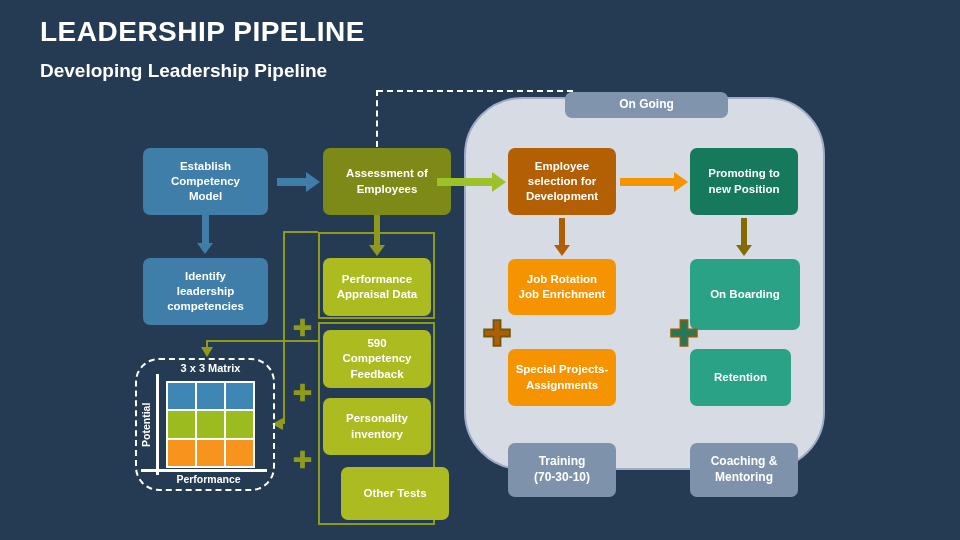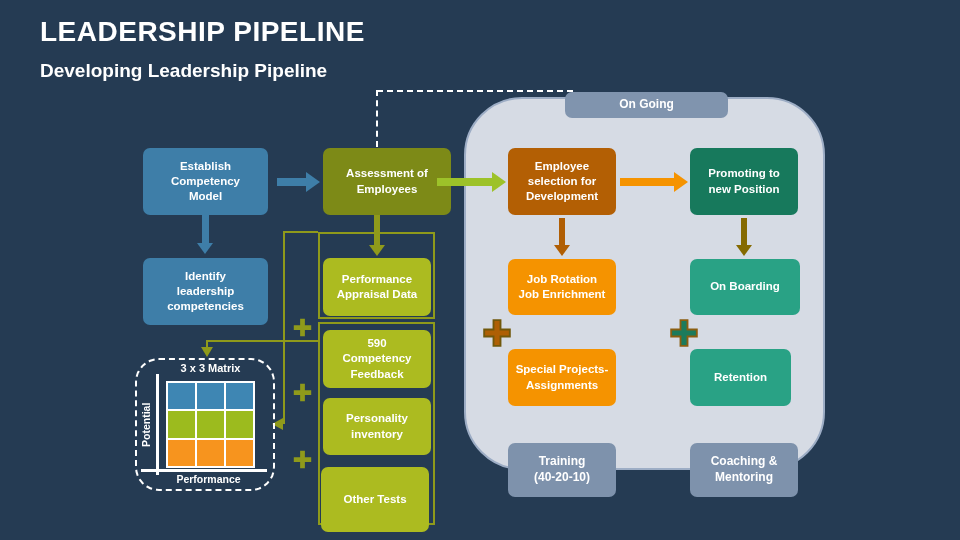--- a/index.html
+++ b/index.html
@@ -61,21 +61,21 @@
   <div class="shaft" style="left:206px;top:341px;width:2px;height:6px;background:#8F9A1B;"></div>
   <div class="tri" style="left:201px;top:347px;border-left:6px solid transparent;border-right:6px solid transparent;border-top:10px solid #8F9A1B;"></div>
 
   <div class="box" style="left:323px;top:258px;width:108px;height:58px;background:#ACBB20;">Performance
 Appraisal Data</div>
   <div class="box" style="left:323px;top:330px;width:108px;height:58px;background:#ACBB20;">590
 Competency
 Feedback</div>
   <div class="box" style="left:323px;top:398px;width:108px;height:57px;background:#ACBB20;">Personality
 inventory</div>
-  <div class="box" style="left:321px;top:467px;width:108px;height:65px;background:#ACBB20;">Other Tests</div>
+  <div class="box" style="left:341px;top:467px;width:108px;height:53px;background:#ACBB20;">Other Tests</div>
 
   <svg class="plus" style="left:293px;top:318px;" width="19" height="19" viewBox="0 0 24 24">
       <path d="M9 1H15V9H23V15H15V23H9V15H1V9H9Z" fill="#8F9A1B"></path>
     </svg>
   <svg class="plus" style="left:293px;top:383px;" width="19" height="19" viewBox="0 0 24 24">
       <path d="M9 1H15V9H23V15H15V23H9V15H1V9H9Z" fill="#8F9A1B"></path>
     </svg>
   <svg class="plus" style="left:293px;top:450px;" width="19" height="19" viewBox="0 0 24 24">
       <path d="M9 1H15V9H23V15H15V23H9V15H1V9H9Z" fill="#8F9A1B"></path>
     </svg>
@@ -111,31 +111,31 @@
   <div class="box" style="left:690px;top:148px;width:108px;height:67px;background:#17795C;">Promoting to
 new Position</div>
 
   <div class="shaft" style="left:559px;top:218px;width:6px;height:27px;background:#B05E04;"></div>
   <div class="tri" style="left:554px;top:245px;border-left:8px solid transparent;border-right:8px solid transparent;border-top:11px solid #B05E04;"></div>
   <div class="shaft" style="left:741px;top:218px;width:6px;height:27px;background:#856A00;"></div>
   <div class="tri" style="left:736px;top:245px;border-left:8px solid transparent;border-right:8px solid transparent;border-top:11px solid #856A00;"></div>
 
   <div class="box" style="left:508px;top:259px;width:108px;height:56px;background:#F59300;">Job Rotation
 Job Enrichment</div>
-  <div class="box" style="left:690px;top:259px;width:110px;height:56px;background:#29A285;">On Boarding</div>
+  <div class="box" style="left:690px;top:259px;width:110px;height:71px;background:#29A285;">On Boarding</div>
 
   <svg class="plus" style="left:483px;top:319px;" width="28" height="28" viewBox="0 0 24 24">
       <path d="M9 1H15V9H23V15H15V23H9V15H1V9H9Z" fill="#AE5F04" stroke="#71580B" stroke-width="1.6"></path>
     </svg>
   <svg class="plus" style="left:670px;top:319px;" width="28" height="28" viewBox="0 0 24 24">
       <path d="M9 1H15V9H23V15H15V23H9V15H1V9H9Z" fill="#1B7B5C" stroke="#8A5E10" stroke-width="1.6"></path>
     </svg>
 
   <div class="box" style="left:508px;top:349px;width:108px;height:57px;background:#F59300;">Special Projects-
 Assignments</div>
   <div class="box" style="left:690px;top:349px;width:101px;height:57px;background:#29A285;">Retention</div>
 
   <div class="box" style="left:508px;top:443px;width:108px;height:54px;background:#7E92AC;font-size:12px;">Training
-(40-20-10)</div>
+(70-30-10)</div>
   <div class="box" style="left:690px;top:443px;width:108px;height:54px;background:#7E92AC;font-size:12px;">Coaching &amp;
 Mentoring</div>
 
 </div>
 
 </body></html>

